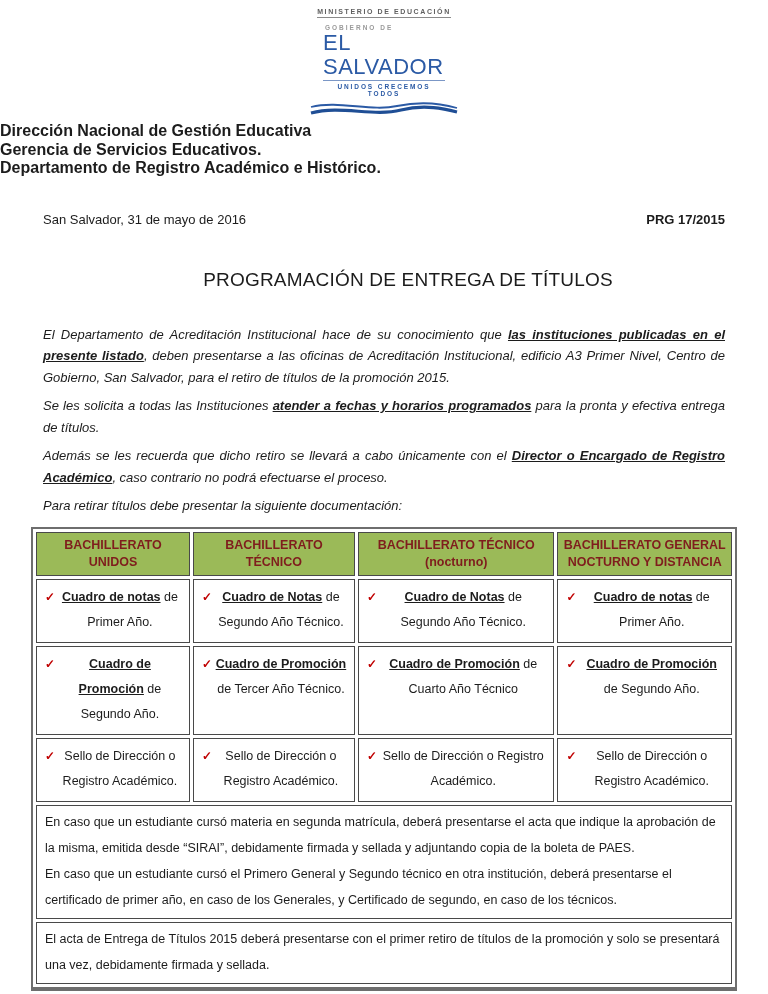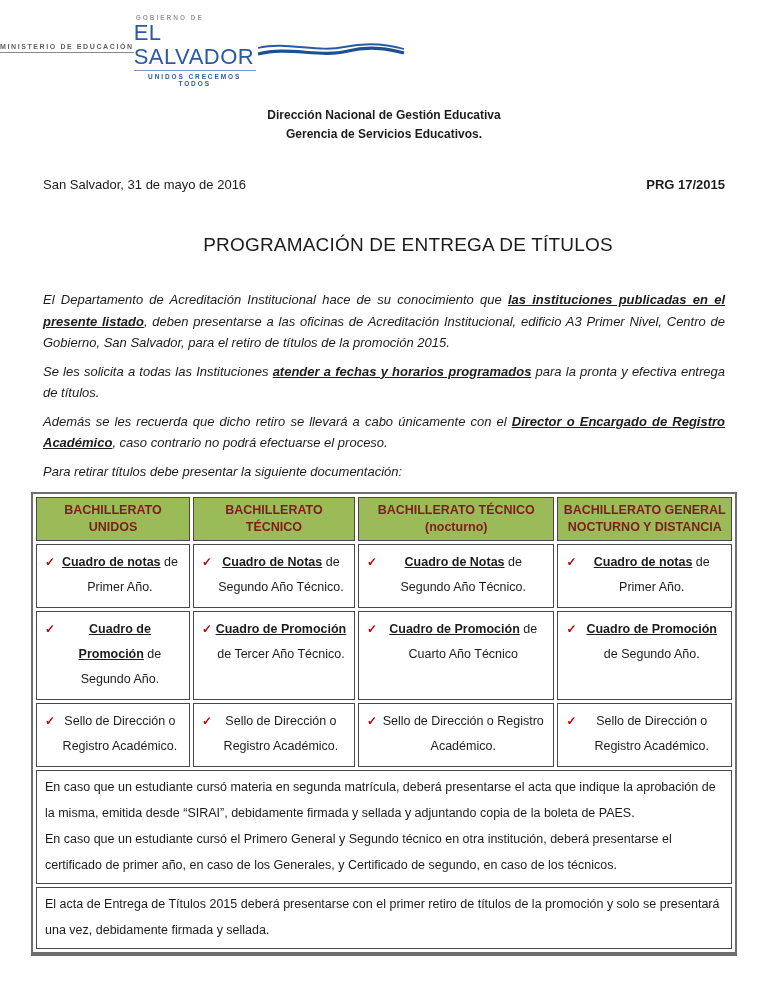--- a/index.html
+++ b/index.html
@@ -4,36 +4,36 @@
 <style>
   * { box-sizing: border-box; margin: 0; padding: 0; }
   html, body { background: #ffffff; }
   body { font-family: "Liberation Sans", sans-serif; color: #1c1c1c; }
   .page {
     position: relative; width: 768px; height: 994px;
     background: #ffffff; overflow: hidden; margin: 0 auto;
   }
 
   
-  .logo { display: flex; flex-direction: row; align-items: center; padding-top: 8px; }
+  .logo { display: flex; flex-direction: column; align-items: center; padding-top: 8px; }
   .logo-ministry {
     display: inline-block; font-size: 7px; font-weight: bold; letter-spacing: 1.6px;
     color: #5f5f5f; border-bottom: 1px solid #8a8a8a; padding-bottom: 2px;
   }
   .logo-core { width: 122px; margin-top: 6px; text-align: left; }
   .logo-gob { font-size: 6.5px; font-weight: bold; letter-spacing: 2px; color: #9a9a9a; margin-left: 2px; }
   .logo-country { font-size: 22px; line-height: 24px; letter-spacing: 0.5px; color: #2b5aa5; font-weight: normal; }
   .logo-motto {
     font-size: 6.5px; font-weight: bold; letter-spacing: 1.9px; color: #2b5aa5;
     border-top: 1px solid #7b97c6; padding-top: 2px; margin-top: 1px; text-align: center;
   }
   .logo-wave { margin-top: 3px; }
 
   
-  .org { text-align: center; margin-top: 19px; font-size: 12px; font-weight: bold; line-height: 18.5px; }
+  .org { margin-top: 5px; font-size: 16px; font-weight: bold; line-height: 18.5px; }
 
   
   .daterow { display: flex; justify-content: space-between; padding: 0 43px; margin-top: 34px; font-size: 13px; }
   .ref { font-weight: bold; }
 
   
   .doc-title { text-align: center; margin-top: 42px; font-size: 19px; font-weight: normal; letter-spacing: 0.2px; padding-left: 48px; }
 
   
   .bodytext { padding: 0 43px; margin-top: 33px; }
@@ -72,20 +72,21 @@
     </div>
     <svg class="logo-wave" width="150" height="17" viewBox="0 0 150 17">
       <path d="M2,7 C 30,0 62,12 88,6 C 112,1 134,4 148,8" fill="none" stroke="#2b5aa5" stroke-width="1.8"></path>
       <path d="M2,13 C 32,5 64,17 92,10 C 116,4 136,9 148,12" fill="none" stroke="#1f4e95" stroke-width="3.2"></path>
     </svg>
   </div>
 
   <div class="org">
     <div>Dirección Nacional de Gestión Educativa</div>
     <div>Gerencia de Servicios Educativos.</div>
+    <div>Departamento de Registro Académico e Histórico.</div>
   </div>
 
   <div class="daterow">
     <span>San Salvador, 31 de mayo de 2016</span>
     <span class="ref">PRG 17/2015</span>
   </div>
 
   <div class="doc-title">PROGRAMACIÓN DE ENTREGA DE TÍTULOS</div>
 
   <div class="bodytext">

